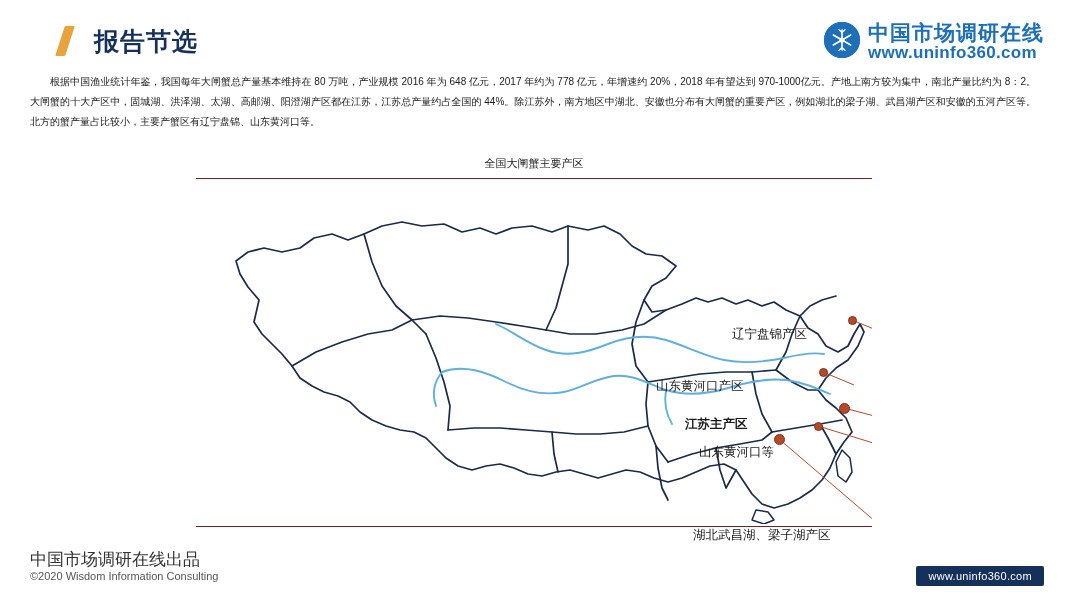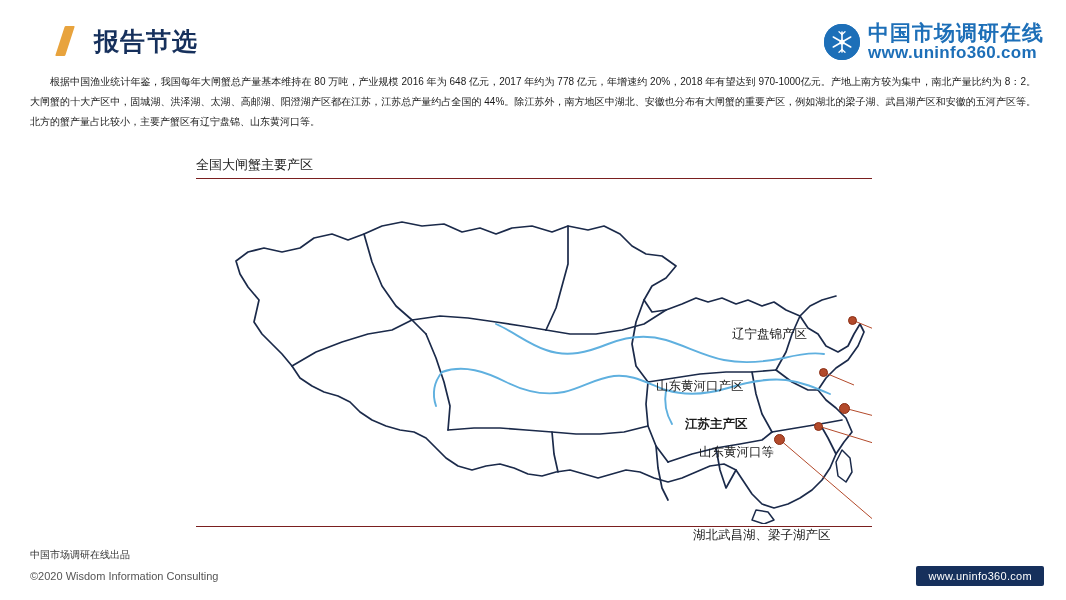--- a/index.html
+++ b/index.html
@@ -43,21 +43,20 @@
     letter-spacing: 1px;
     text-align: center;
   }
 
   
   .brand {
     position: absolute;
     right: 22px;
     top: 22px;
     display: flex;
-    align-items: center;
   }
   .brand-logo {
     width: 36px;
     height: 36px;
     border-radius: 50%;
     background: #1D6FB8;
     position: relative;
     margin-right: 8px;
     flex: none;
   }
@@ -98,21 +97,22 @@
     left: 196px;
     top: 156px;
     width: 676px;
     height: 380px;
   }
   .chart-title {
     position: absolute;
     left: 0;
     top: 0;
     width: 676px;
-    font-size: 13px;
+    text-align: center;
+    font-size: 11px;
     color: #1a1a1a;
   }
   .rule {
     position: absolute;
     left: 0;
     width: 676px;
     height: 0;
     border-top: 1.4px solid #7A1F1F;
   }
   .rule-top { top: 22px; }
@@ -145,21 +145,21 @@
     font-size: 12.5px;
     color: #1a1a1a;
     white-space: nowrap;
   }
 
   
   .footer-line1 {
     position: absolute;
     left: 30px;
     top: 548px;
-    font-size: 10px;
+    font-size: 17px;
     color: #333;
     text-align: center;
   }
   .footer-line2 {
     position: absolute;
     left: 30px;
     top: 570px;
     font-size: 11px;
     color: #555;
   }

